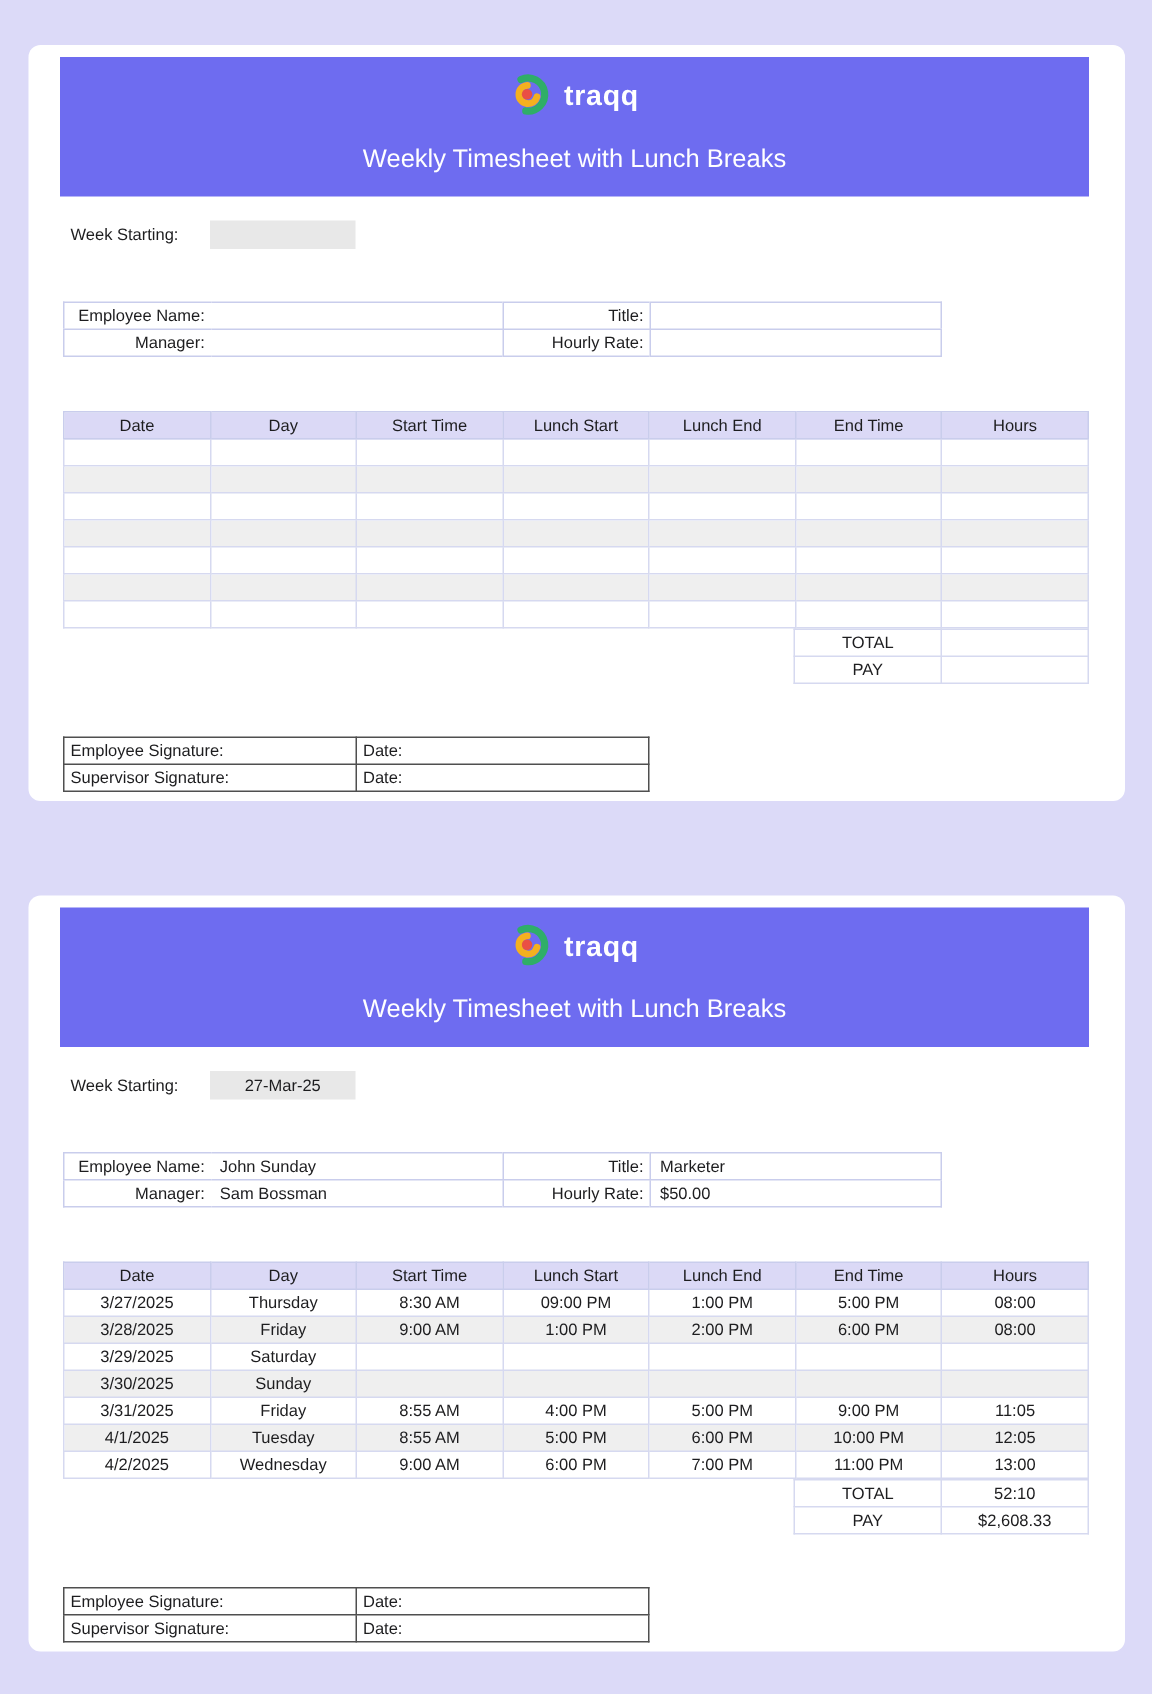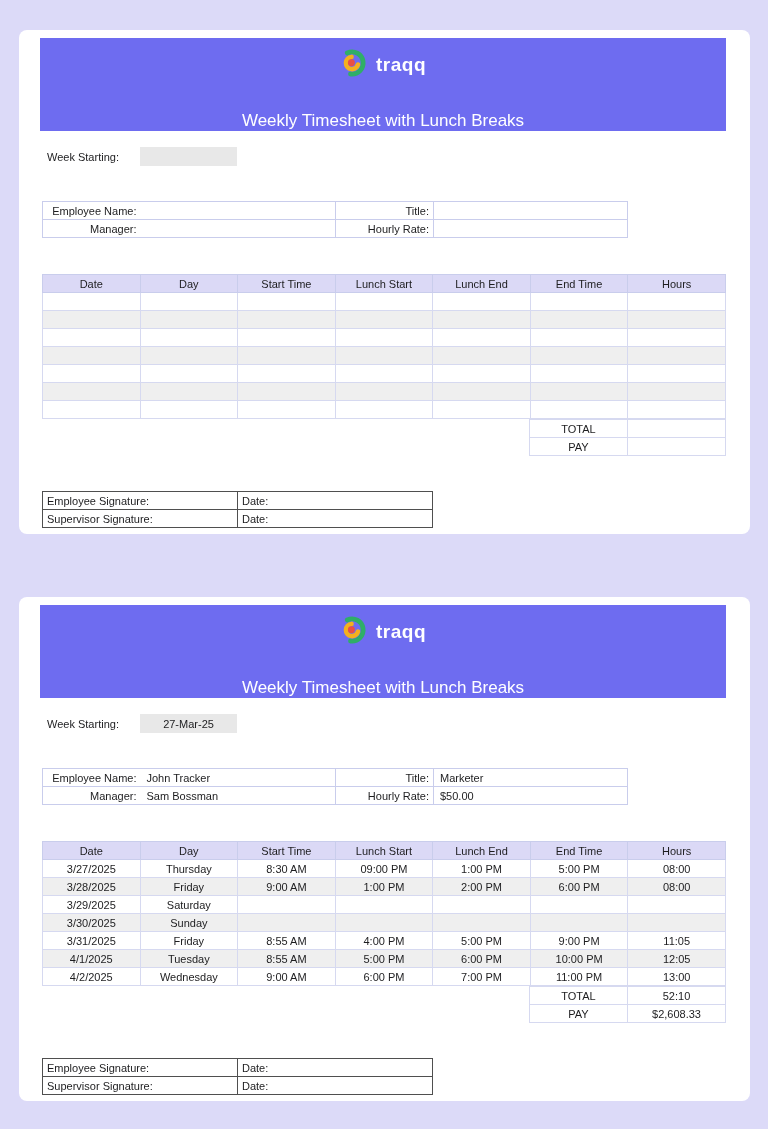--- a/index.html
+++ b/index.html
@@ -15,21 +15,21 @@
     font-family:"Liberation Sans", sans-serif; color:var(--ink); font-size:11px;
   }
   .card{
     position:absolute; left:19px; width:731px; height:504px;
     background:var(--card-bg); border-radius:8px;
   }
   .card.first{top:30px;}
   .card.second{top:597px;}
   .banner{
     margin:8px 24px 0 21px; height:93px; background:var(--banner);
-    display:flex; flex-direction:column; align-items:center; padding-top:9px;justify-content:space-between;
+    display:flex; flex-direction:column; align-items:center; padding-top:9px;
   }
   .brandrow{display:flex; align-items:center; gap:9px; height:35px;}
   .wordmark{color:var(--banner-text); font-size:19px; font-weight:bold; letter-spacing:.5px;}
   .sheet-title{margin-top:14px; color:var(--banner-text); font-size:17px;}
   .weekrow{margin:16px 0 0 28px; height:19px; display:flex; align-items:center;}
   .weekrow .wlabel{width:93px;}
   .weekbox{width:97px; height:19px; background:var(--week-box); display:flex; align-items:center; justify-content:center;}
   table{border-collapse:collapse; table-layout:fixed;}
   
   .info{margin:35px 0 0 23px; width:585px; border:1px solid var(--grid);}
@@ -243,21 +243,21 @@
   <table class="info">
     <colgroup>
         <col class="c1">
         <col class="c2">
         <col class="c3">
         <col class="c4">
       </colgroup>
     <tbody>
         <tr>
       <td class="lab">Employee Name:</td>
-      <td class="val">John Tracker</td>
+      <td class="val">John Sunday</td>
       <td class="lab">Title:</td>
       <td class="val">Marketer</td>
     </tr>
     <tr>
       <td class="lab">Manager:</td>
       <td class="val">Sam Bossman</td>
       <td class="lab">Hourly Rate:</td>
       <td class="val">$50.00</td>
     </tr>
   </tbody>

